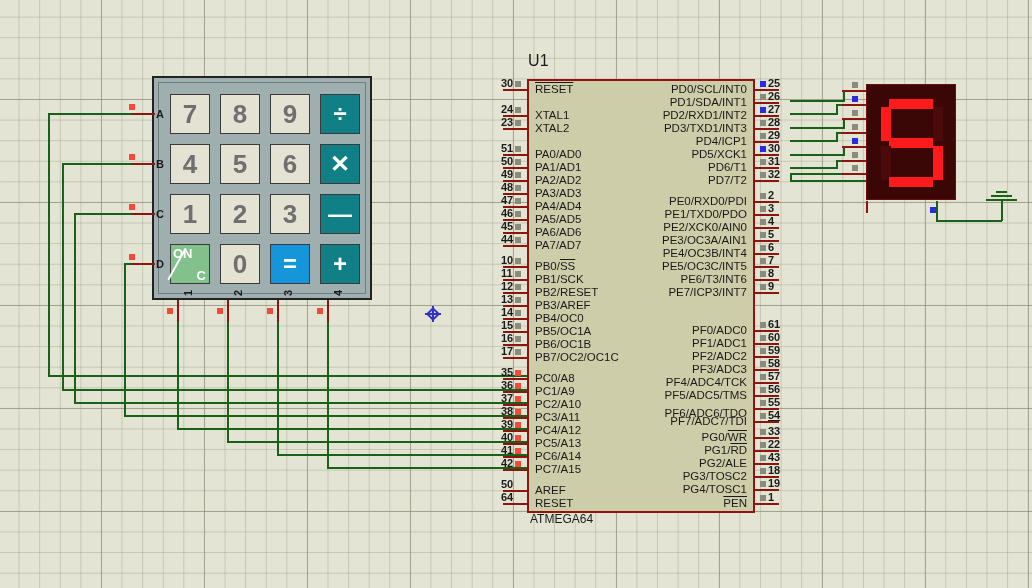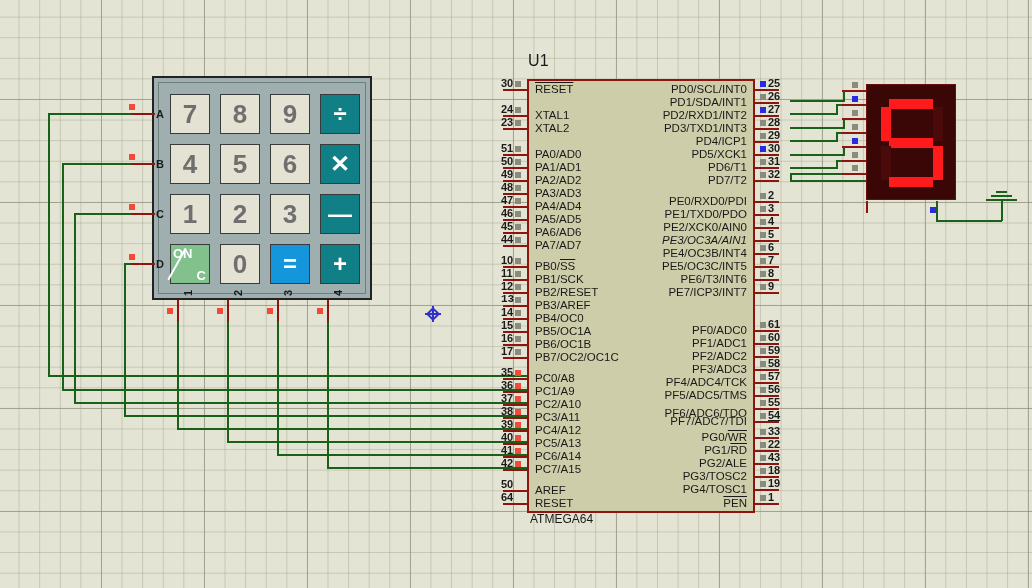--- a/index.html
+++ b/index.html
@@ -273,21 +273,21 @@
       <div class="pinlead h" style="left:503px;top:279px;width:24px;"></div>
       <div class="pinsq" style="left:515px;top:271px;"></div>
       <div class="pinnum" style="left:501px;top:268px;">11</div>
       <div class="pinname" style="left:535px;top:274px;">PB1/SCK</div>
       <div class="pinlead h" style="left:503px;top:292px;width:24px;"></div>
       <div class="pinsq" style="left:515px;top:284px;"></div>
       <div class="pinnum" style="left:501px;top:281px;">12</div>
       <div class="pinname" style="left:535px;top:287px;">PB2/RESET</div>
       <div class="pinlead h" style="left:503px;top:305px;width:24px;"></div>
       <div class="pinsq" style="left:515px;top:297px;"></div>
-      <div class="pinnum" style="left:501px;top:294px;font-family:Liberation Mono, monospace;">13</div>
+      <div class="pinnum" style="left:501px;top:294px;">13</div>
       <div class="pinname" style="left:535px;top:300px;">PB3/AREF</div>
       <div class="pinlead h" style="left:503px;top:318px;width:24px;"></div>
       <div class="pinsq" style="left:515px;top:310px;"></div>
       <div class="pinnum" style="left:501px;top:307px;">14</div>
       <div class="pinname" style="left:535px;top:313px;">PB4/OC0</div>
       <div class="pinlead h" style="left:503px;top:331px;width:24px;"></div>
       <div class="pinsq" style="left:515px;top:323px;"></div>
       <div class="pinnum" style="left:501px;top:320px;">15</div>
       <div class="pinname" style="left:535px;top:326px;">PB5/OC1A</div>
       <div class="pinlead h" style="left:503px;top:344px;width:24px;"></div>
@@ -378,21 +378,21 @@
       <div class="pinsq" style="left:760px;top:206px;"></div>
       <div class="pinnum" style="left:768px;top:203px;">3</div>
       <div class="pinname r" style="left:535px;top:209px;width:212px;">PE1/TXD0/PDO</div>
       <div class="pinlead h" style="left:755px;top:227px;width:24px;"></div>
       <div class="pinsq" style="left:760px;top:219px;"></div>
       <div class="pinnum" style="left:768px;top:216px;">4</div>
       <div class="pinname r" style="left:535px;top:222px;width:212px;">PE2/XCK0/AIN0</div>
       <div class="pinlead h" style="left:755px;top:240px;width:24px;"></div>
       <div class="pinsq" style="left:760px;top:232px;"></div>
       <div class="pinnum" style="left:768px;top:229px;">5</div>
-      <div class="pinname r" style="left:535px;top:235px;width:212px;font-style:italic;">PE3/OC3A/AIN1</div>
+      <div class="pinname r" style="left:535px;top:235px;width:212px;">PE3/OC3A/AIN1</div>
       <div class="pinlead h" style="left:755px;top:253px;width:24px;"></div>
       <div class="pinsq" style="left:760px;top:245px;"></div>
       <div class="pinnum" style="left:768px;top:242px;">6</div>
       <div class="pinname r" style="left:535px;top:248px;width:212px;">PE4/OC3B/INT4</div>
       <div class="pinlead h" style="left:755px;top:266px;width:24px;"></div>
       <div class="pinsq" style="left:760px;top:258px;"></div>
       <div class="pinnum" style="left:768px;top:255px;">7</div>
       <div class="pinname r" style="left:535px;top:261px;width:212px;">PE5/OC3C/INT5</div>
       <div class="pinlead h" style="left:755px;top:279px;width:24px;"></div>
       <div class="pinsq" style="left:760px;top:271px;"></div>

